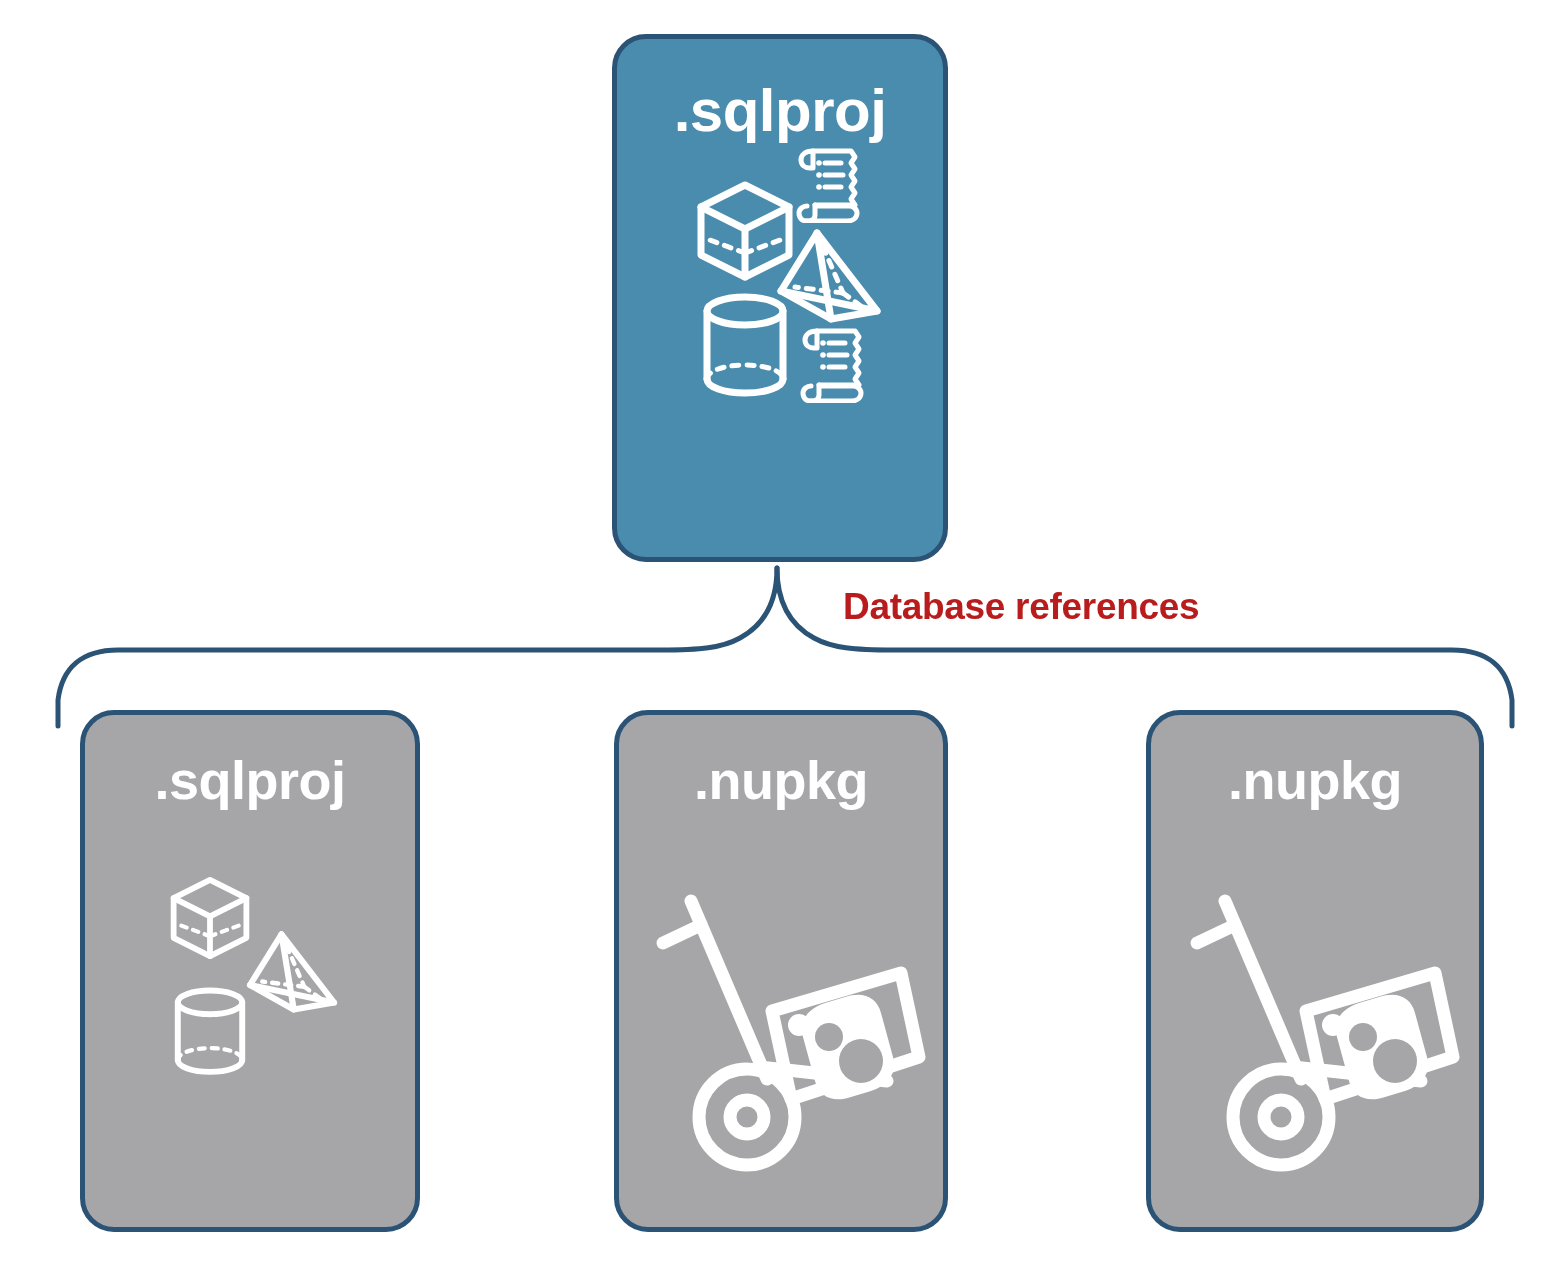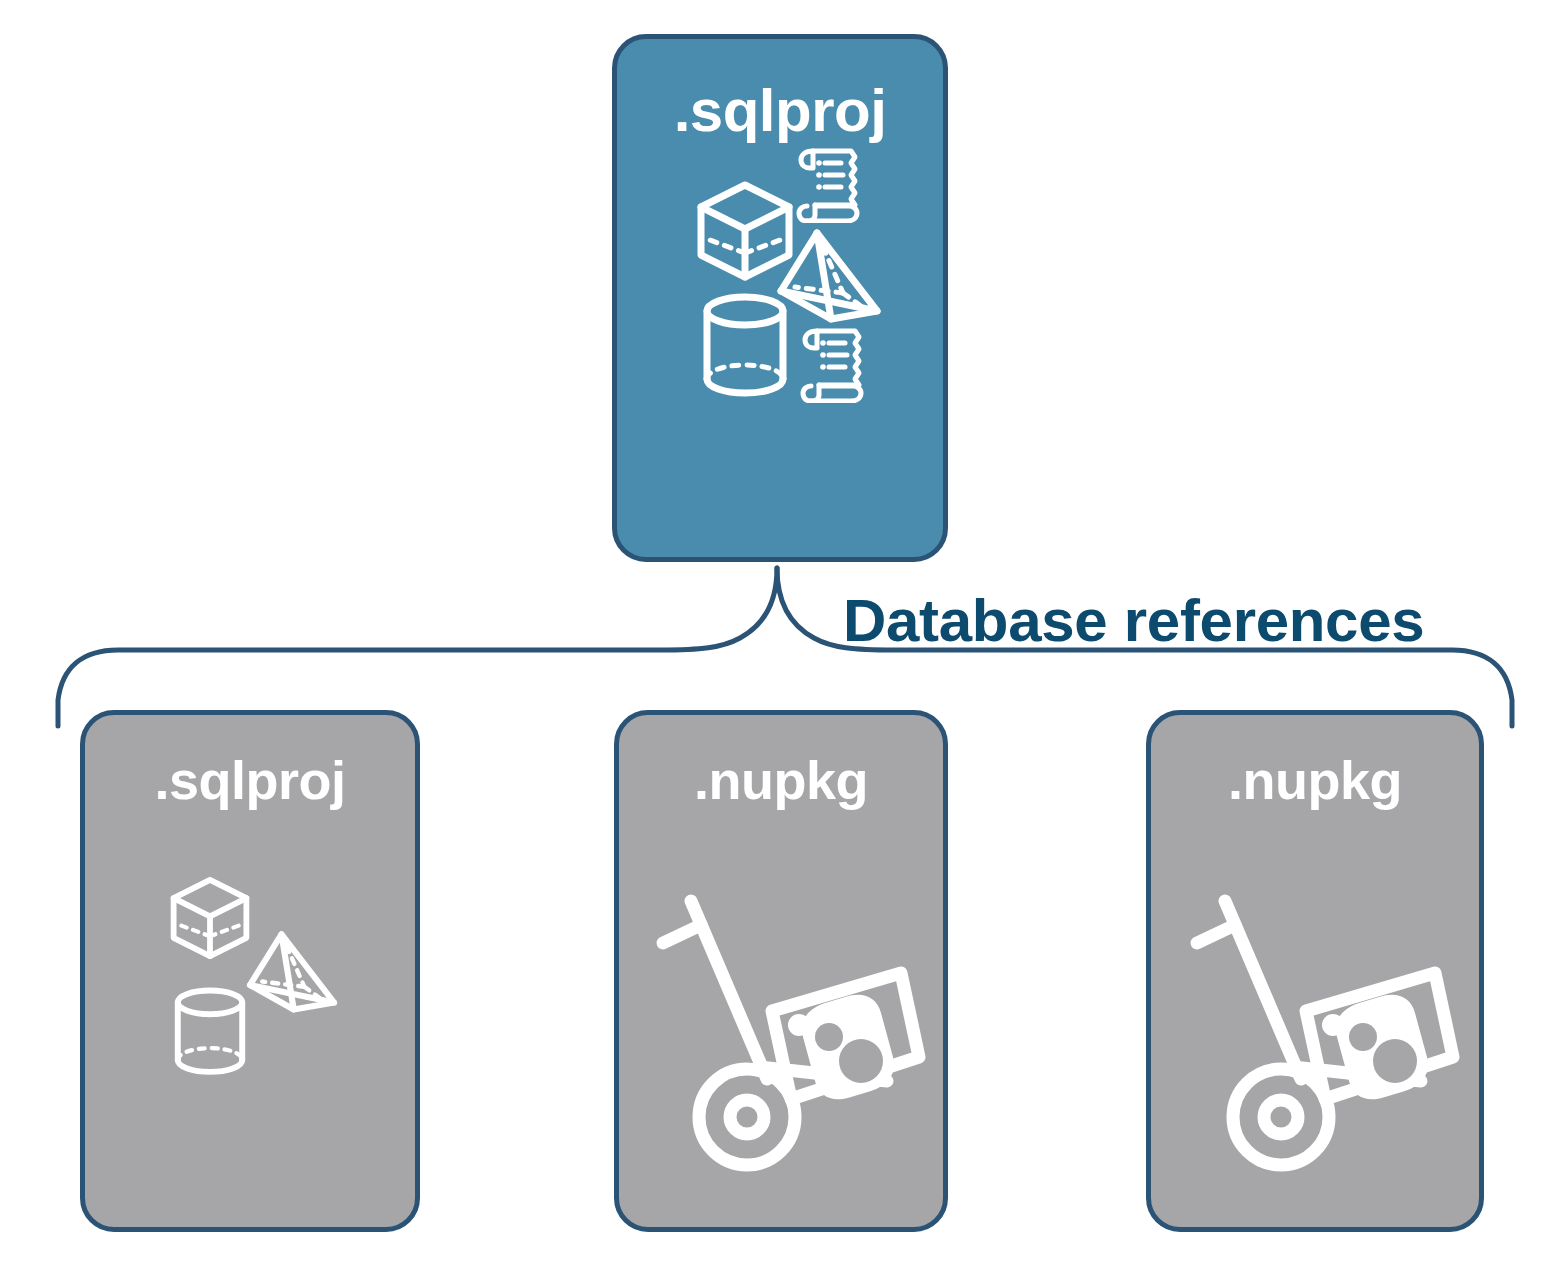--- a/index.html
+++ b/index.html
@@ -61,23 +61,23 @@
     left: 0;
     top: 0;
     width: 1566px;
     height: 1274px;
     pointer-events: none;
   }
   #bracket-label {
     position: absolute;
     left: 843px;
     top: 586px;
-    font-size: 60px;
+    font-size: 37px;
     font-weight: bold;
-    color: #0c4a6e;
+    color: #b91c1c;
     letter-spacing: -0.3px;
     white-space: nowrap;
     user-select: none;
   }
 </style>
 </head>
 <body>
 
 <div id="canvas">
 

